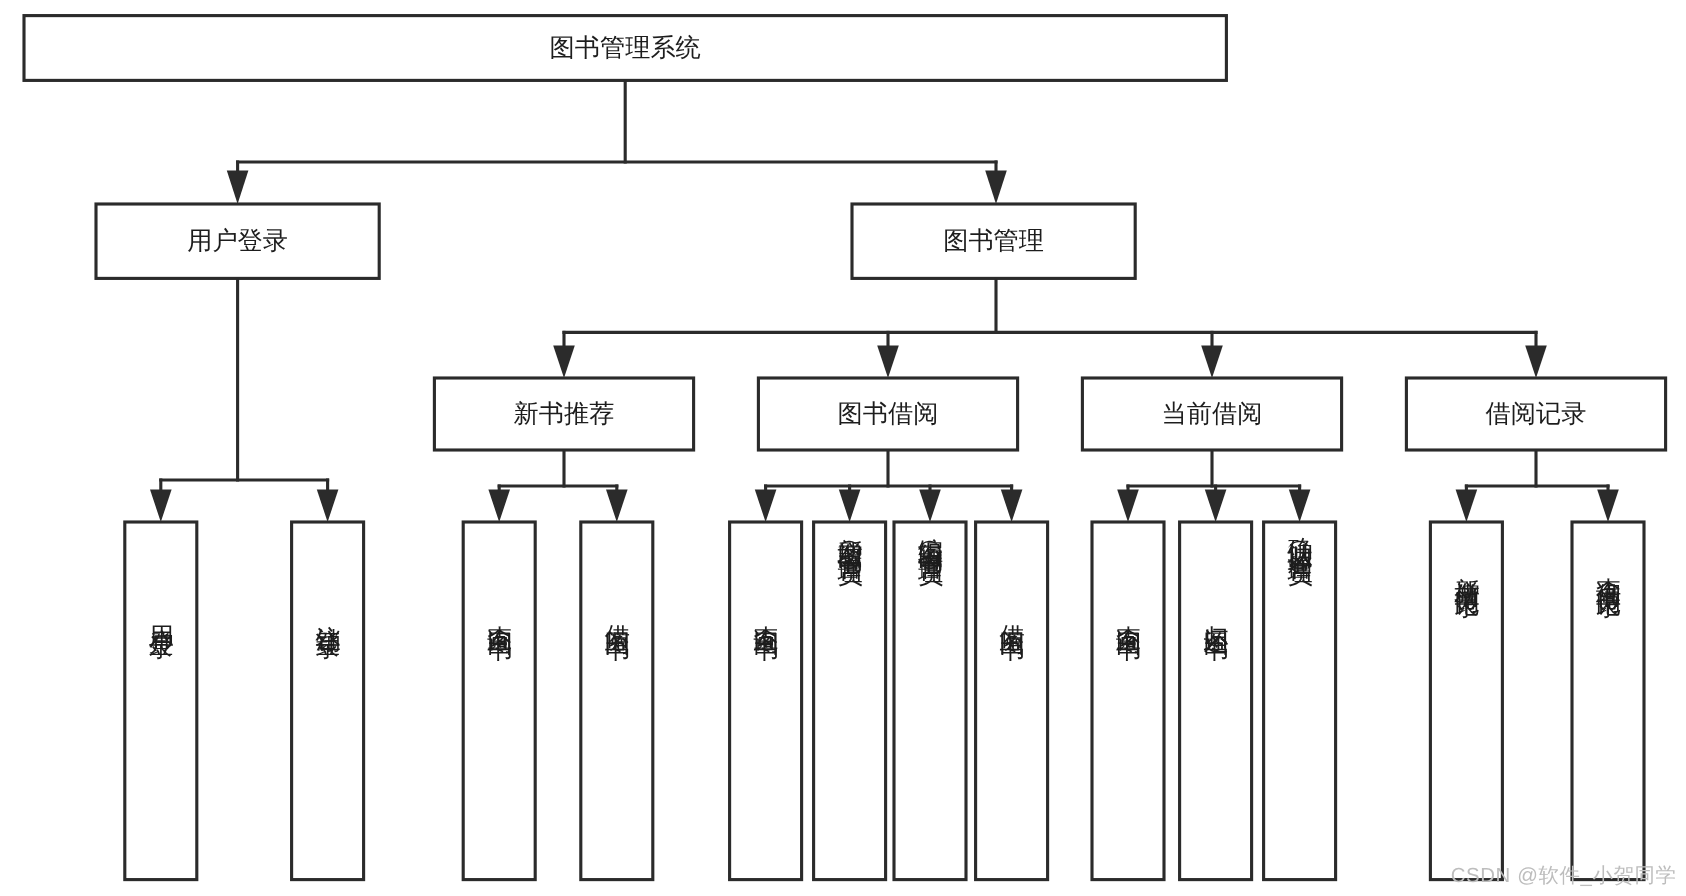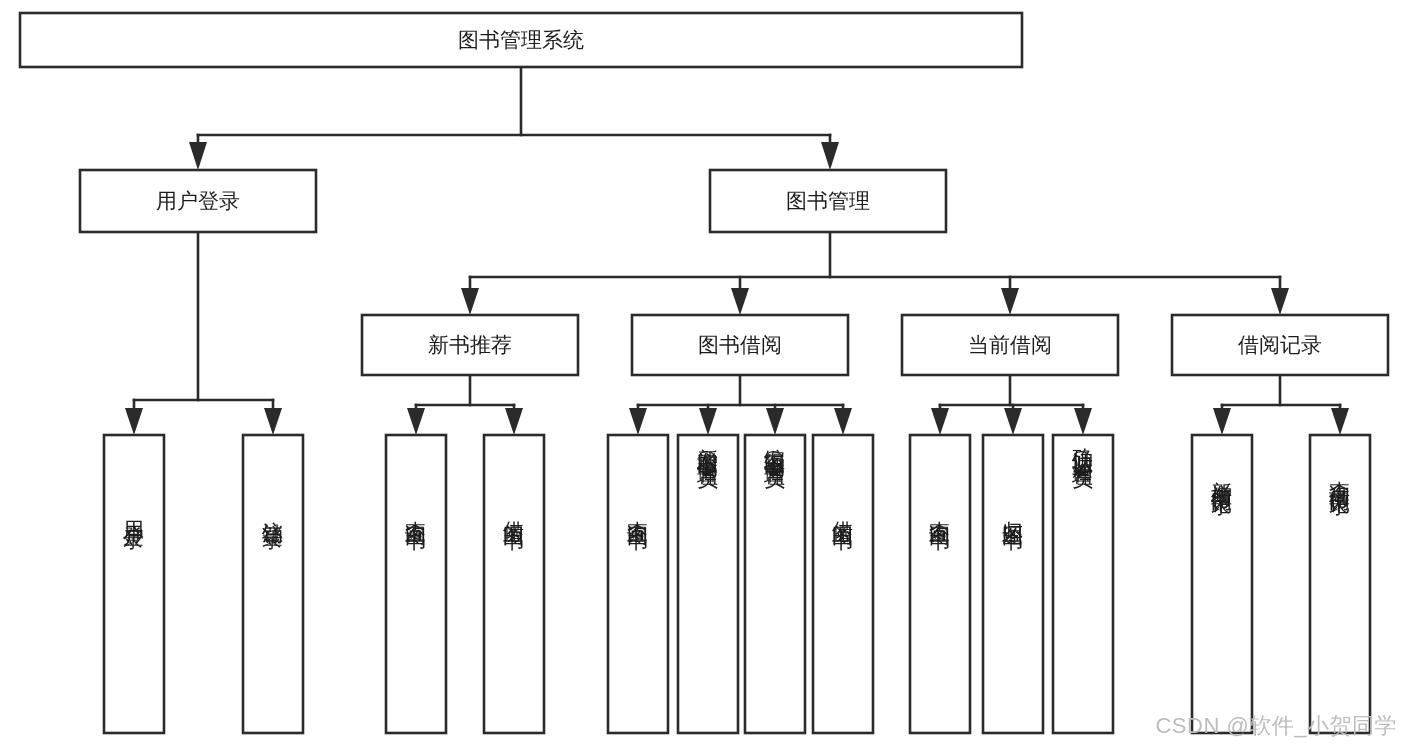--- a/index.html
+++ b/index.html
@@ -50,21 +50,21 @@
   }
   .arrow-head {
     fill: #2b2b2b;
     stroke: none;
   }
   .watermark {
     position: absolute;
     right: 8px;
     bottom: 6px;
     font-family: "Liberation Sans", "DejaVu Sans", sans-serif;
-    font-size: 22px;
+    font-size: 17px;
     color: #bdbdbd;
     white-space: nowrap;
     letter-spacing: 0.5px;
   }
 </style>
 </head>
 <body>
 
 <svg id="diagram" viewBox="0 0 1405 747">
   <defs>

